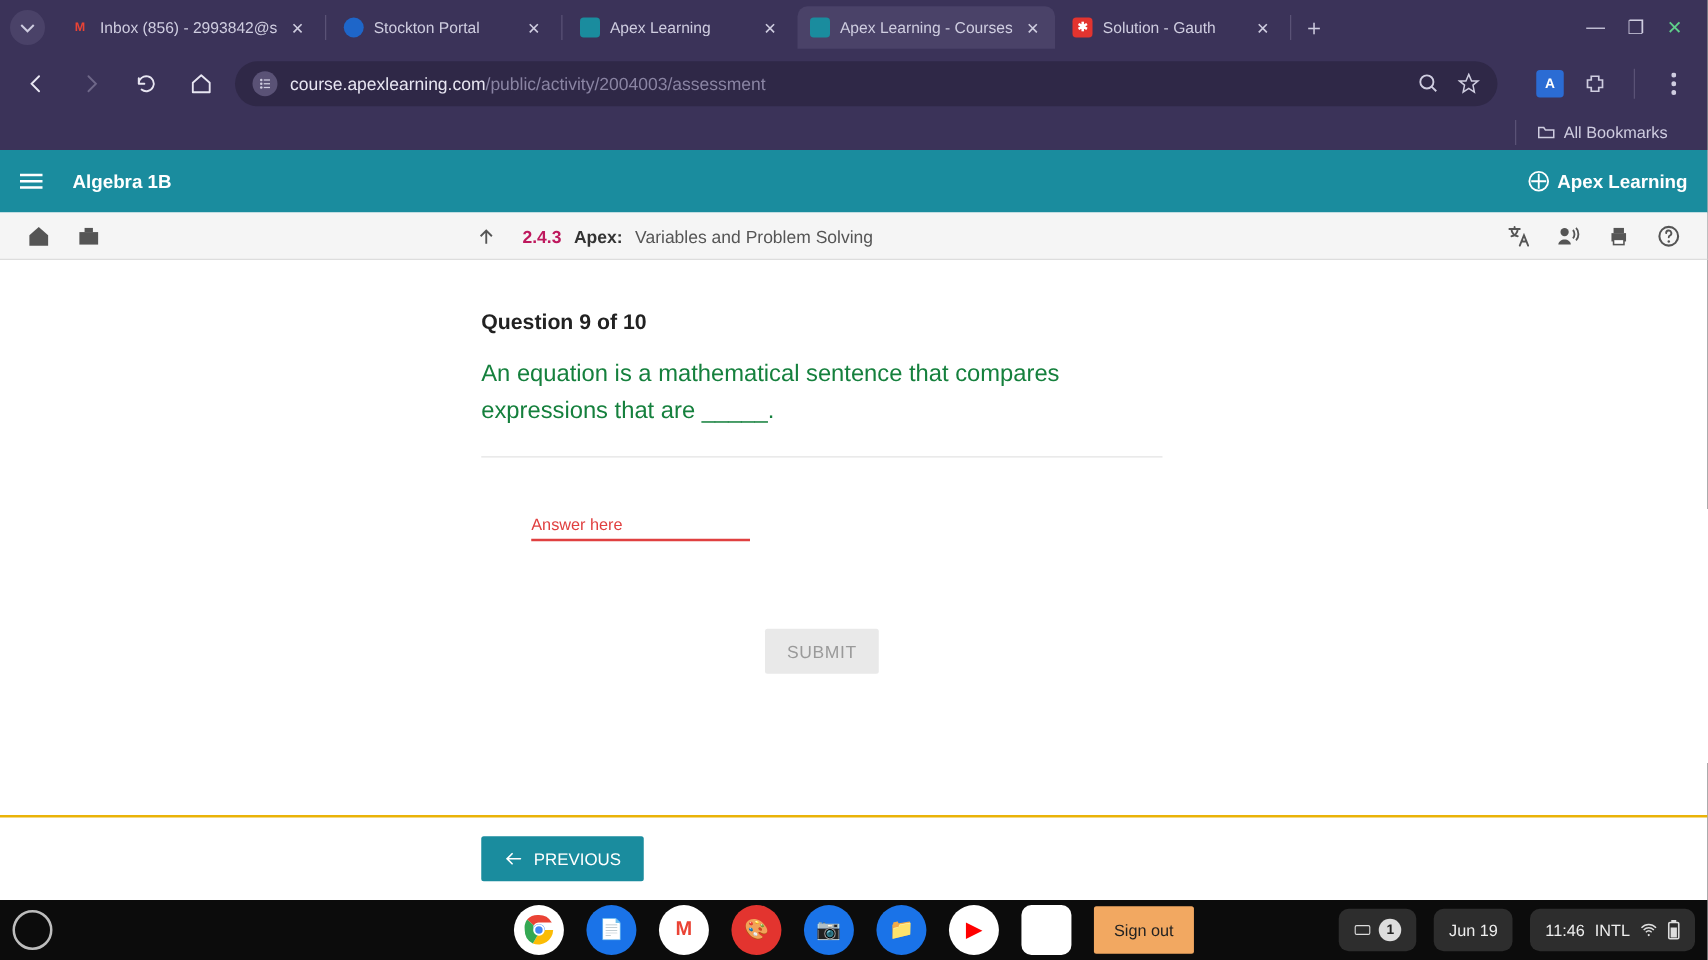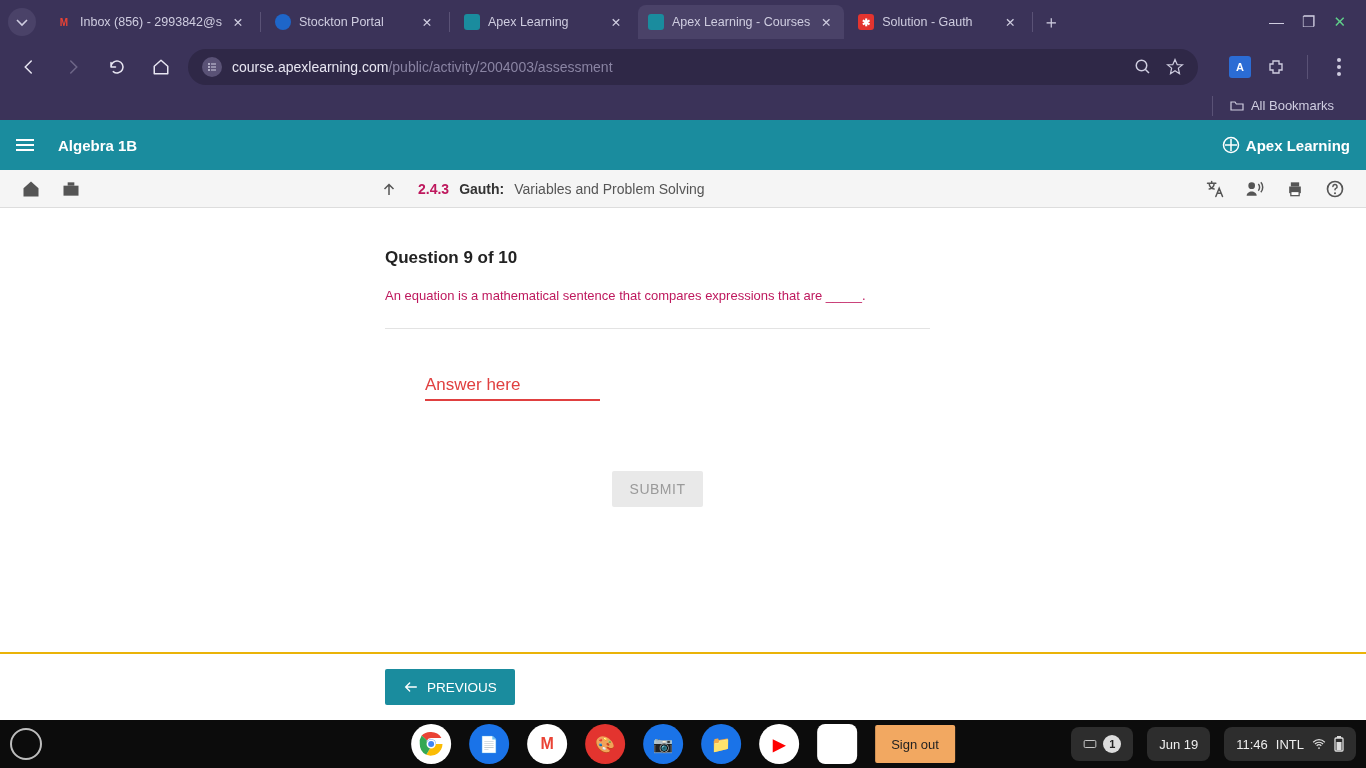--- a/index.html
+++ b/index.html
@@ -46,23 +46,23 @@
   .tool-row { height:38px; background:#f5f5f5; border-bottom:1px solid #ddd; display:flex; align-items:center; padding:0 20px; color:#555; font-size:14px; gap:18px;}
   .tool-row .spacer{ flex:1; }
   .quiz-crumb { display:flex; align-items:center; gap:10px;}
   .quiz-crumb .num{ font-weight:bold; color:#be185d; }
   .quiz-crumb .type{ font-weight:bold; color:#333;}
   .tool-ico { width:22px; height:22px; display:flex; align-items:center; justify-content:center; color:#555; }
 
   .content { flex:1; overflow:auto; position:relative; }
   .qwrap { width:545px; margin-left:385px; padding-top:40px; }
   .qtitle { font-weight:bold; font-size:17px; color:#222; margin-bottom:18px;}
-  .qtext { font-size:13px; color:#be185d; line-height:1.5; }
+  .qtext { font-size:19px; color:#15803d; line-height:1.5; }
   .hr { height:1px; background:#e3e3e3; margin:22px 0 40px 0; }
-  .answer-field { margin-left:40px; width:175px; border:none; border-bottom:2px solid #e04040; background:transparent; font-size:17px; color:#e04040; padding:6px 0 4px 0; outline:none;}
+  .answer-field { margin-left:40px; width:175px; border:none; border-bottom:2px solid #e04040; background:transparent; font-size:13px; color:#e04040; padding:6px 0 4px 0; outline:none;}
   .answer-field::placeholder{ color:#e04040; }
   .submit-row { display:flex; justify-content:center; margin-top:70px;}
   .submit-btn{ background:#e9e9e9; color:#9a9a9a; border:none; padding:10px 18px; font-size:14px; letter-spacing:0.5px; border-radius:2px; font-weight:500;}
 
   .footer-row { height:68px; border-top:2px solid #eab308; display:flex; align-items:center; }
   .prev-btn { margin-left:385px; background:#1a8c9e; color:#fff; border:none; height:36px; padding:0 18px; display:flex; align-items:center; gap:8px; font-size:13.5px; border-radius:2px; font-weight:500;}
 
   
   .shelf { position:absolute; bottom:0; left:0; right:0; height:48px; background:#0c0c0c; display:flex; align-items:center; padding:0 10px; color:#eee; font-size:13px;}
   .launcher { width:32px; height:32px; border-radius:50%; border:2px solid #bdbdbd; margin-right:8px;}
@@ -241,21 +241,21 @@
         </svg>
     </span>
     <div style="width:260px;"></div>
     <span class="tool-ico">
       <svg width="18" height="18" viewBox="0 0 24 24">
           <path d="M12 20V6M6 12l6-6 6 6" stroke="#555" stroke-width="2" fill="none"></path>
         </svg>
     </span>
     <div class="quiz-crumb">
       <span class="num">2.4.3</span>
-      <span class="type">Gauth:</span>
+      <span class="type">Apex:</span>
       <span>Variables and Problem Solving</span>
     </div>
     <div class="spacer"></div>
     <span class="tool-ico">
       <svg width="20" height="20" viewBox="0 0 24 24">
           <path d="M3 5h10M8 3v2M5 5c0 4 3 7 6 7M11 5c0 4-3 7-6 7M13 21l4-10 4 10M14.5 17h5" stroke="#555" stroke-width="1.8" fill="none" stroke-linecap="round"></path>
         </svg>
     </span>
     <span class="tool-ico">
       <svg width="20" height="20" viewBox="0 0 24 24">

